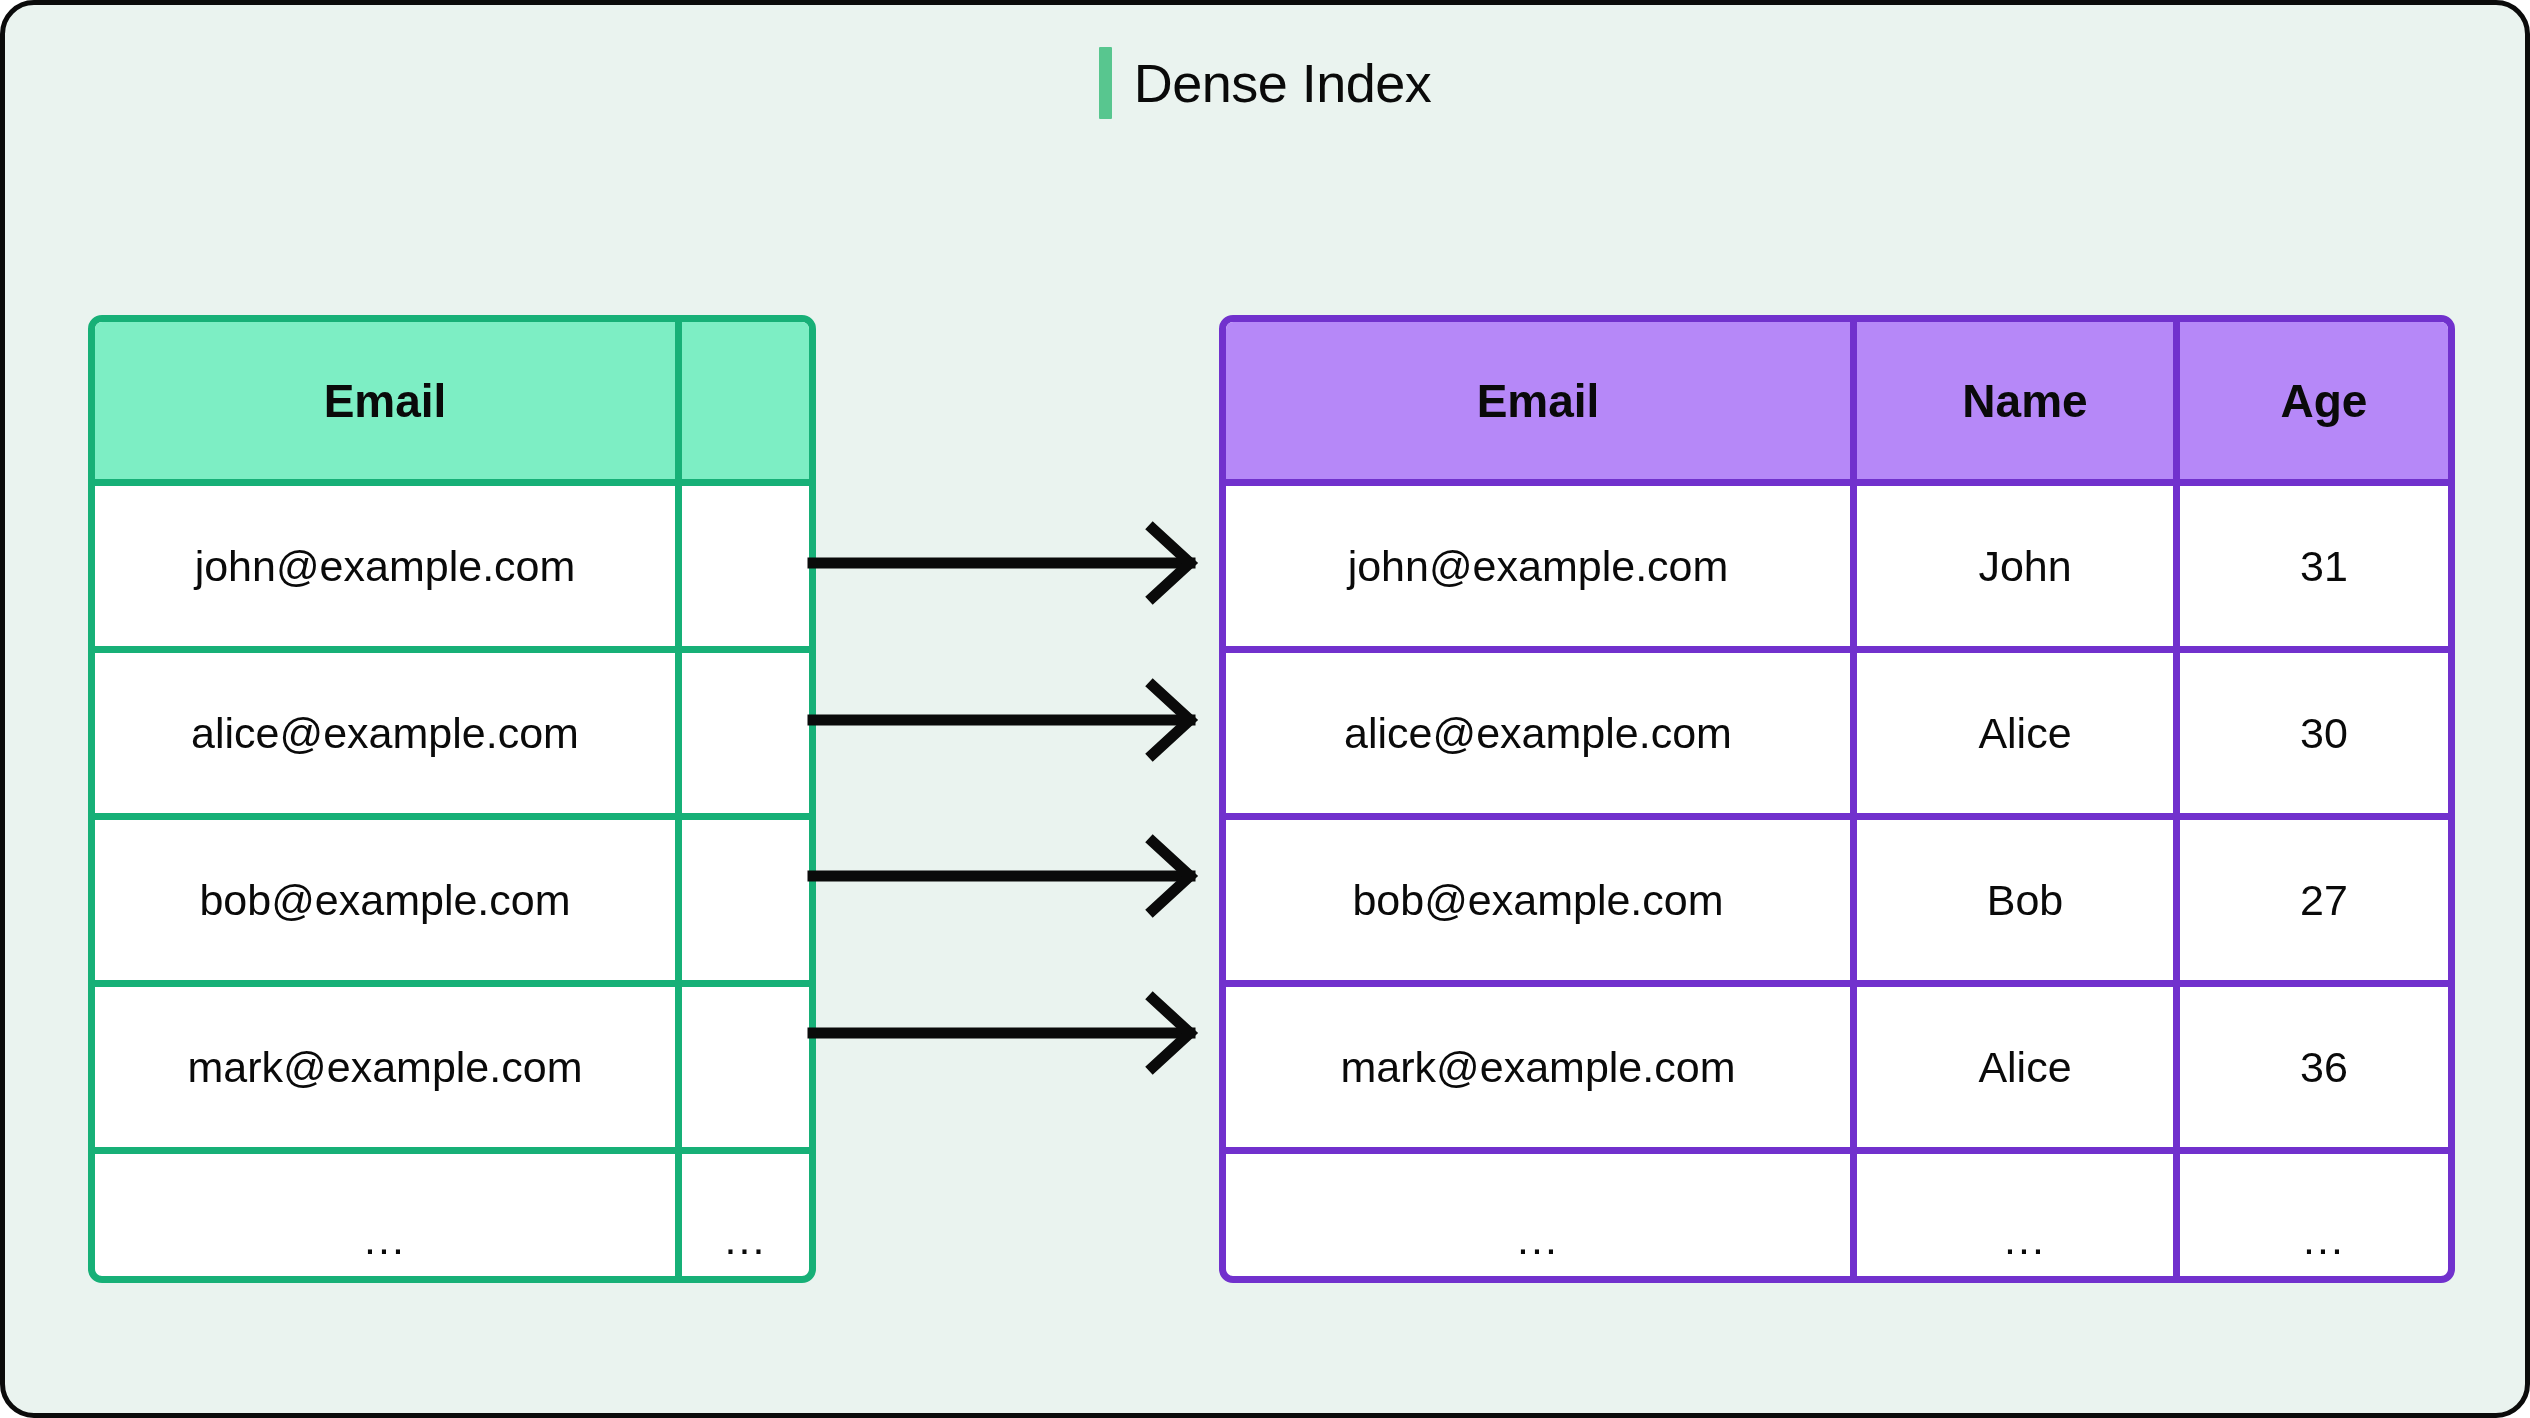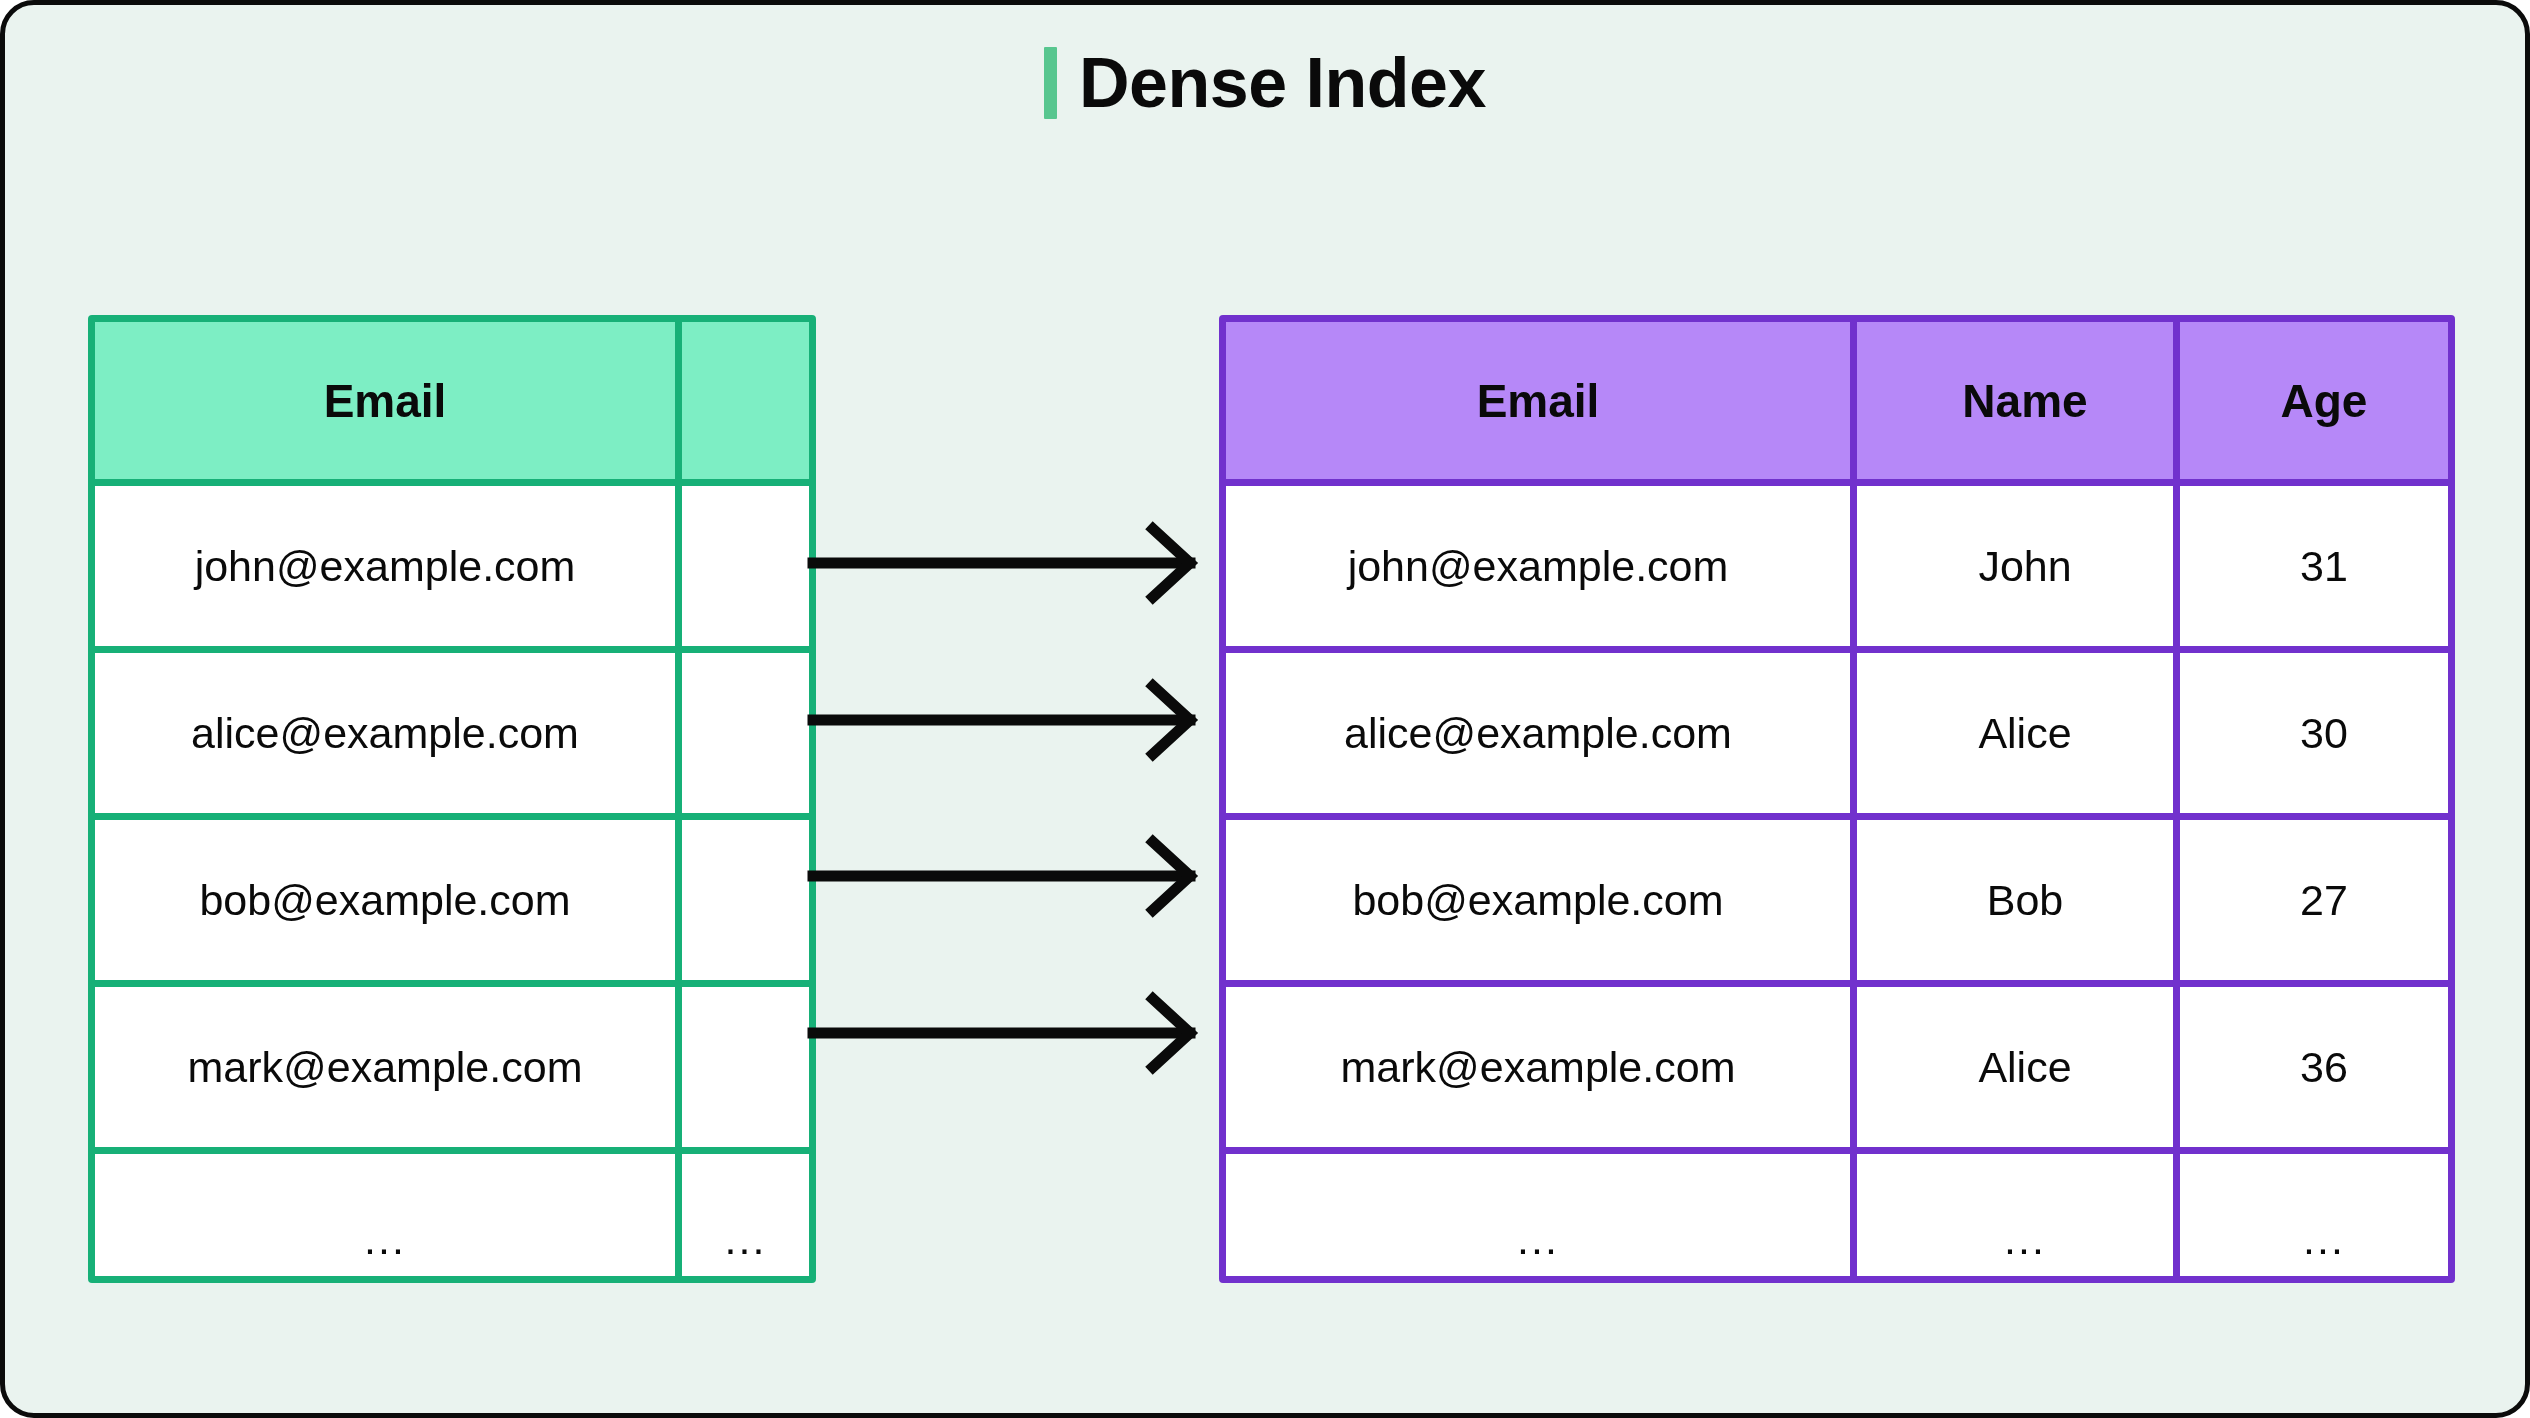--- a/index.html
+++ b/index.html
@@ -34,34 +34,34 @@
     gap: 22px;
   }
   .title-bar {
     width: 13px;
     height: 72px;
     background: #58C68F;
     border-radius: 1px;
     flex: none;
   }
   .title-text {
-    font-size: 70px;
-    font-weight: bold;
+    font-size: 54px;
+    font-weight: normal;
     color: #0A0A0A;
     letter-spacing: -0.5px;
     line-height: 1;
     white-space: nowrap;
   }
 
   
   .tbl {
     position: absolute;
     box-sizing: border-box;
     background: #ffffff;
-    border-radius: 4px;
+    border-radius: 14px;
     overflow: hidden;
     display: flex;
     flex-direction: column;
   }
   .tbl-green {
     left: 83px;
     top: 310px;
     width: 728px;
     height: 968px;
     border: 7px solid #17B077;

